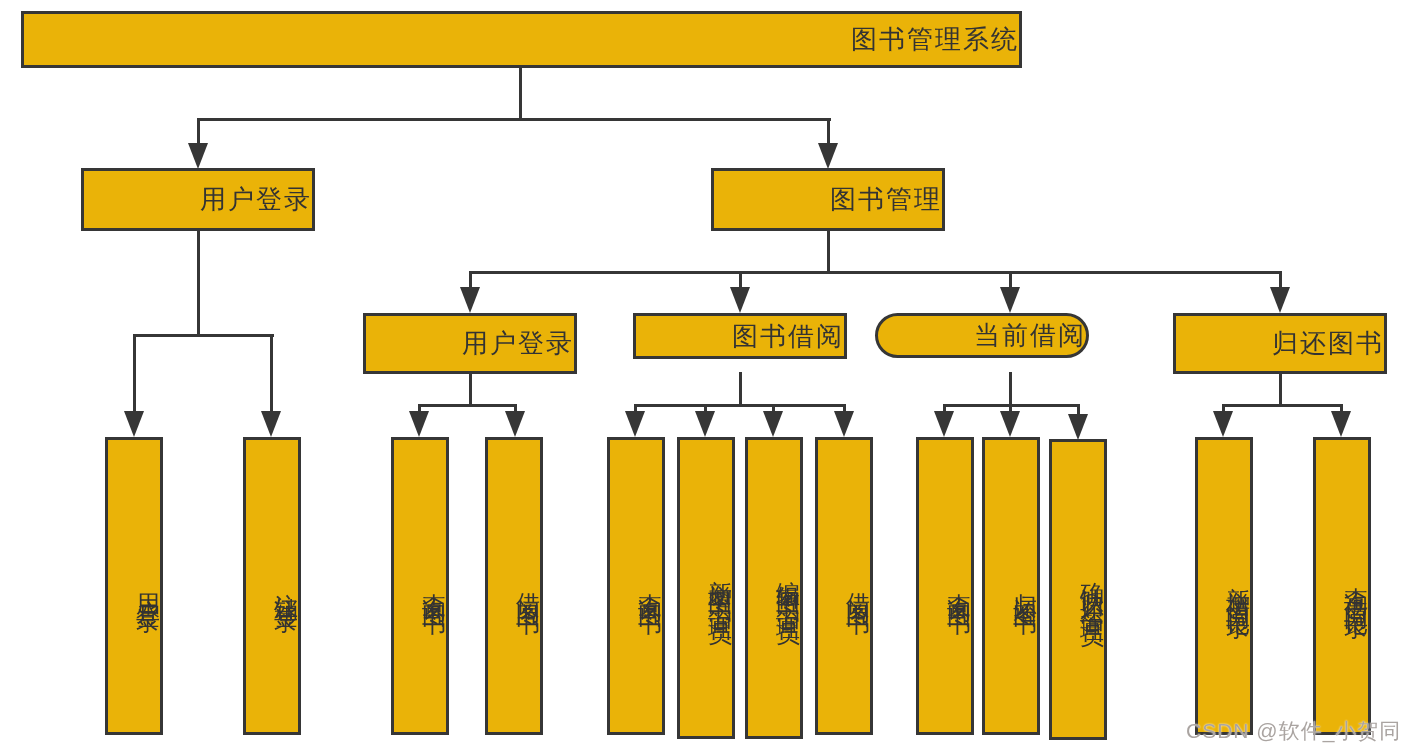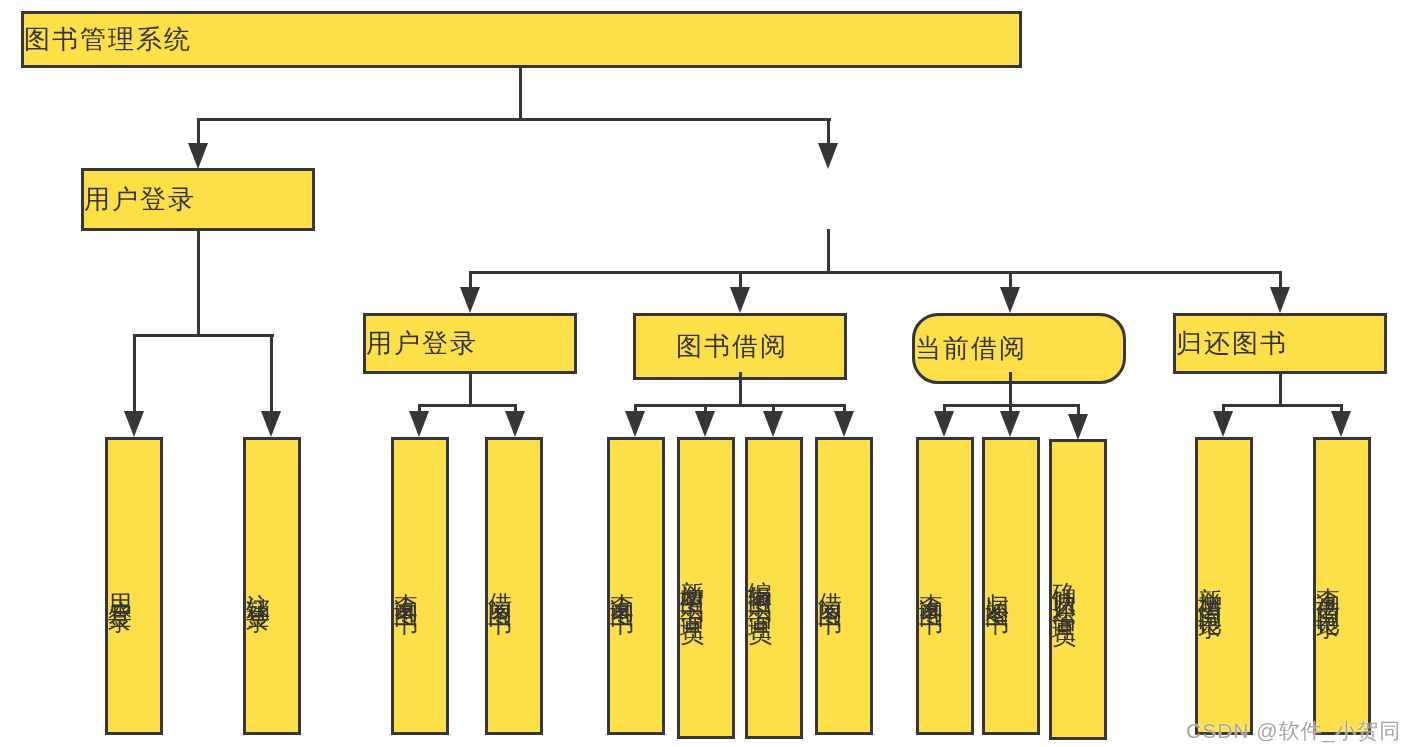--- a/index.html
+++ b/index.html
@@ -1,23 +1,23 @@
 <!DOCTYPE html>
 <html><head>
 <meta charset="utf-8">
 <style>
   html,body{margin:0;padding:0;background:#ffffff;}
   .stage{
     position:relative;width:1405px;height:747px;background:#ffffff;
     font-family:"Liberation Sans",sans-serif;color:#333333;overflow:hidden;
   }
   .node{
-    position:absolute;box-sizing:border-box;background:#fde047;
+    position:absolute;box-sizing:border-box;background:#eab308;
     border:3px solid #363636;
-    display:flex;align-items:center;justify-content:flex-start;
+    display:flex;align-items:center;justify-content:flex-end;
   }
   .hnode{font-size:26px;letter-spacing:2px;}
   .leaf{width:58px;top:437px;height:298px;}
   .vtext{
     writing-mode:vertical-rl;text-orientation:mixed;
     font-size:24px;line-height:1;letter-spacing:6px;white-space:nowrap;
   }
   .line{position:absolute;background:#363636;}
   .arrow{
     position:absolute;width:0;height:0;
@@ -41,20 +41,23 @@
   <div class="line" style="left:519px;top:66px;width:3px;height:54px;"></div>
   <div class="line" style="left:197px;top:118px;width:634px;height:3px;"></div>
   <div class="line" style="left:197px;top:118px;width:3px;height:28px;"></div>
   <div class="arrow" style="left:188px;top:143px;"></div>
   <div class="line" style="left:827px;top:118px;width:3px;height:28px;"></div>
   <div class="arrow" style="left:818px;top:143px;"></div>
 
   <div class="node hnode" style="left:81px;top:168px;width:234px;height:63px;">
     <span>用户登录</span>
   </div>
+  <div class="node hnode" style="left:711px;top:168px;width:234px;height:63px;">
+    <span>图书管理</span>
+  </div>
 
   <div class="line" style="left:197px;top:229px;width:3px;height:107px;"></div>
   <div class="line" style="left:133px;top:334px;width:141px;height:3px;"></div>
   <div class="line" style="left:133px;top:334px;width:3px;height:78px;"></div>
   <div class="arrow" style="left:124px;top:411px;"></div>
   <div class="line" style="left:270px;top:334px;width:3px;height:78px;"></div>
   <div class="arrow" style="left:261px;top:411px;"></div>
 
   <div class="line" style="left:827px;top:229px;width:3px;height:45px;"></div>
   <div class="line" style="left:469px;top:271px;width:813px;height:3px;"></div>
@@ -63,24 +66,24 @@
   <div class="line" style="left:739px;top:271px;width:3px;height:18px;"></div>
   <div class="arrow" style="left:730px;top:287px;"></div>
   <div class="line" style="left:1009px;top:271px;width:3px;height:18px;"></div>
   <div class="arrow" style="left:1000px;top:287px;"></div>
   <div class="line" style="left:1279px;top:271px;width:3px;height:18px;"></div>
   <div class="arrow" style="left:1270px;top:287px;"></div>
 
   <div class="node hnode" style="left:363px;top:313px;width:214px;height:61px;">
     <span>用户登录</span>
   </div>
-  <div class="node hnode" style="left:633px;top:313px;width:214px;height:67px;padding-left:40px;">
+  <div class="node hnode" style="left:633px;top:313px;width:214px;height:46px;padding-left:40px;">
     <span>图书借阅</span>
   </div>
-  <div class="node hnode" style="left:912px;top:313px;width:214px;height:71px;border-radius:26px;">
+  <div class="node hnode" style="left:875px;top:313px;width:214px;height:45px;border-radius:26px;">
     <span>当前借阅</span>
   </div>
   <div class="node hnode" style="left:1173px;top:313px;width:214px;height:61px;">
     <span>归还图书</span>
   </div>
 
   <div class="line" style="left:469px;top:372px;width:3px;height:35px;"></div>
   <div class="line" style="left:418px;top:404px;width:99px;height:3px;"></div>
   <div class="line" style="left:418px;top:404px;width:3px;height:10px;"></div>
   <div class="arrow" style="left:409px;top:411px;"></div>

